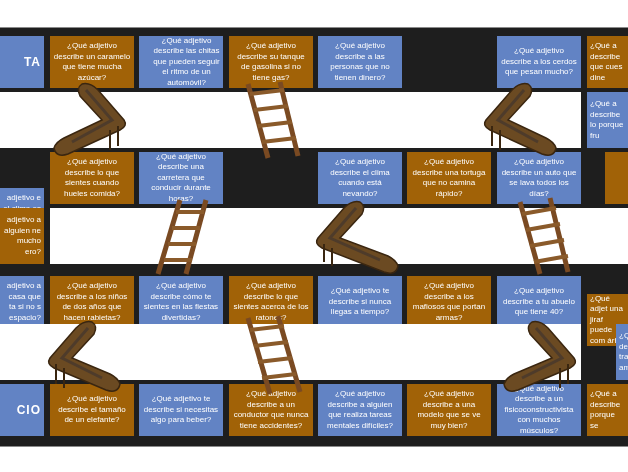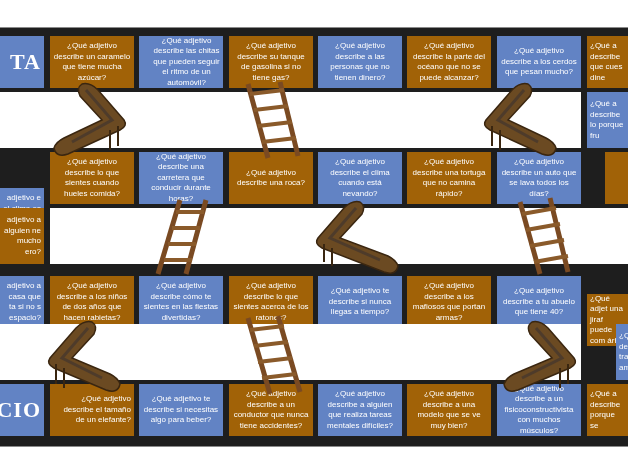--- a/index.html
+++ b/index.html
@@ -3,49 +3,47 @@
 <meta charset="utf-8">
 <style>
   html, body { margin:0; padding:0; }
   body { width:628px; height:472px; background:#ffffff; overflow:hidden; position:relative; font-family:"Liberation Sans", sans-serif; }
   #board { position:absolute; left:0; top:27px; width:628px; height:418px; background:#1e1e1e; border-top:1px solid #8a8a8a; border-bottom:1px solid #8a8a8a; }
   .row { position:absolute; left:0; width:628px; height:56px; }
   .lane { position:absolute; background:#ffffff; }
   .cell { position:absolute; height:52px; top:2px; box-sizing:border-box; color:#ffffff; font-size:8px; line-height:10.5px; text-align:center; display:flex; align-items:center; justify-content:center; padding:1px 3px; overflow:hidden; white-space:pre-line; }
   .red { background:#a16207; }
   .blue { background:#6283c4; }
-  .big { font-size:22px; font-weight:bold; letter-spacing:1px; font-family:Liberation Serif, serif; }
+  .big { font-size:12px; font-weight:bold; letter-spacing:1px; font-family:Liberation Sans, sans-serif; }
   .clip-left { justify-content:flex-end; text-align:right; }
   .clip-right { justify-content:flex-start; text-align:left; }
   .art { position:absolute; pointer-events:none; }
 </style>
 </head>
 <body>
 
 <div id="board">
 
   <div class="row" style="top:6px;">
     <div class="cell blue big clip-left" style="left:0;width:44px;">TA</div>
     <div class="cell red" style="left:50px;width:84px;">¿Qué adjetivo describe un caramelo que tiene mucha azúcar?</div>
     <div class="cell blue" style="left:139px;width:84px;padding-left:14px;">¿Qué adjetivo describe las chitas que pueden seguir el ritmo de un automóvil?</div>
     <div class="cell red" style="left:229px;width:84px;">¿Qué adjetivo describe su tanque de gasolina si no tiene gas?</div>
     <div class="cell blue" style="left:318px;width:84px;">¿Qué adjetivo describe a las personas que no tienen dinero?</div>
-    <div class="cell red" style="left:407px;width:84px;">¿Qué adjetivo describe la parte del océano que no se puede alcanzar?</div>
     <div class="cell blue" style="left:497px;width:84px;">¿Qué adjetivo describe a los cerdos que pesan mucho?</div>
     <div class="cell red clip-right" style="left:587px;width:41px;">¿Qué a describe que cues dine</div>
   </div>
 
   <div class="lane" style="left:0;top:64px;width:581px;height:56px;"></div>
   <div class="cell blue clip-right" style="left:587px;top:64px;width:41px;height:56px;">¿Qué a describe lo porque fru</div>
 
   <div class="row" style="top:122px;">
     <div class="cell blue clip-left" style="left:0;width:44px;margin-top:36px;">adjetivo e el clima es más de dos C.?</div>
     <div class="cell red" style="left:50px;width:84px;">¿Qué adjetivo describe lo que sientes cuando hueles comida?</div>
     <div class="cell blue" style="left:139px;width:84px;">¿Qué adjetivo describe una carretera que conducir durante horas?</div>
-    <div class="cell red" style="left:229px;width:84px;">¿Qué adjetivo describe una roca?</div>
     <div class="cell blue" style="left:318px;width:84px;">¿Qué adjetivo describe el clima cuando está nevando?</div>
     <div class="cell red" style="left:407px;width:84px;">¿Qué adjetivo describe una tortuga que no camina rápido?</div>
     <div class="cell blue" style="left:497px;width:84px;">¿Qué adjetivo describe un auto que se lava todos los días?</div>
     <div class="cell red clip-right" style="left:605px;width:41px;padding-left:28px;">¿Qué ad describe d nadar y sec</div>
   </div>
 
   <div class="cell red clip-left" style="left:0;top:180px;width:44px;height:56px;">adjetivo a alguien ne mucho ero?</div>
   <div class="lane" style="left:50px;top:180px;width:578px;height:56px;"></div>
 
   <div class="row" style="top:246px;">
@@ -57,21 +55,21 @@
     <div class="cell red" style="left:407px;width:84px;">¿Qué adjetivo describe a los mafiosos que portan armas?</div>
     <div class="cell blue" style="left:497px;width:84px;">¿Qué adjetivo describe a tu abuelo que tiene 40?</div>
     <div class="cell red clip-right" style="left:587px;width:41px;margin-top:18px;">¿Qué adjet una jiraf puede com árb</div>
   </div>
 
   <div class="lane" style="left:0;top:296px;width:581px;height:56px;"></div>
   <div class="cell blue clip-right" style="left:587px;top:296px;width:41px;height:56px;margin-left:29px;">¿Qué ad describ tratas b ami</div>
 
   <div class="row" style="top:354px;">
     <div class="cell blue big clip-left" style="left:0;width:44px;">CIO</div>
-    <div class="cell red" style="left:50px;width:84px;text-align:right;">¿Qué adjetivo describe el tamaño de un elefante?</div>
+    <div class="cell red" style="left:50px;width:84px;">¿Qué adjetivo describe el tamaño de un elefante?</div>
     <div class="cell blue" style="left:139px;width:84px;">¿Qué adjetivo te describe si necesitas algo para beber?</div>
     <div class="cell red" style="left:229px;width:84px;">¿Qué adjetivo describe a un conductor que nunca tiene accidentes?</div>
     <div class="cell blue" style="left:318px;width:84px;">¿Qué adjetivo describe a alguien que realiza tareas mentales difíciles?</div>
     <div class="cell red" style="left:407px;width:84px;">¿Qué adjetivo describe a una modelo que se ve muy bien?</div>
     <div class="cell blue" style="left:497px;width:84px;">¿Qué adjetivo describe a un fisicoconstructivista con muchos músculos?</div>
     <div class="cell red clip-right" style="left:587px;width:41px;">¿Qué a describe porque se</div>
   </div>
 </div>
 
 <svg class="art" style="left:50px;top:80px;" width="80" height="80" viewBox="0 0 80 80">

